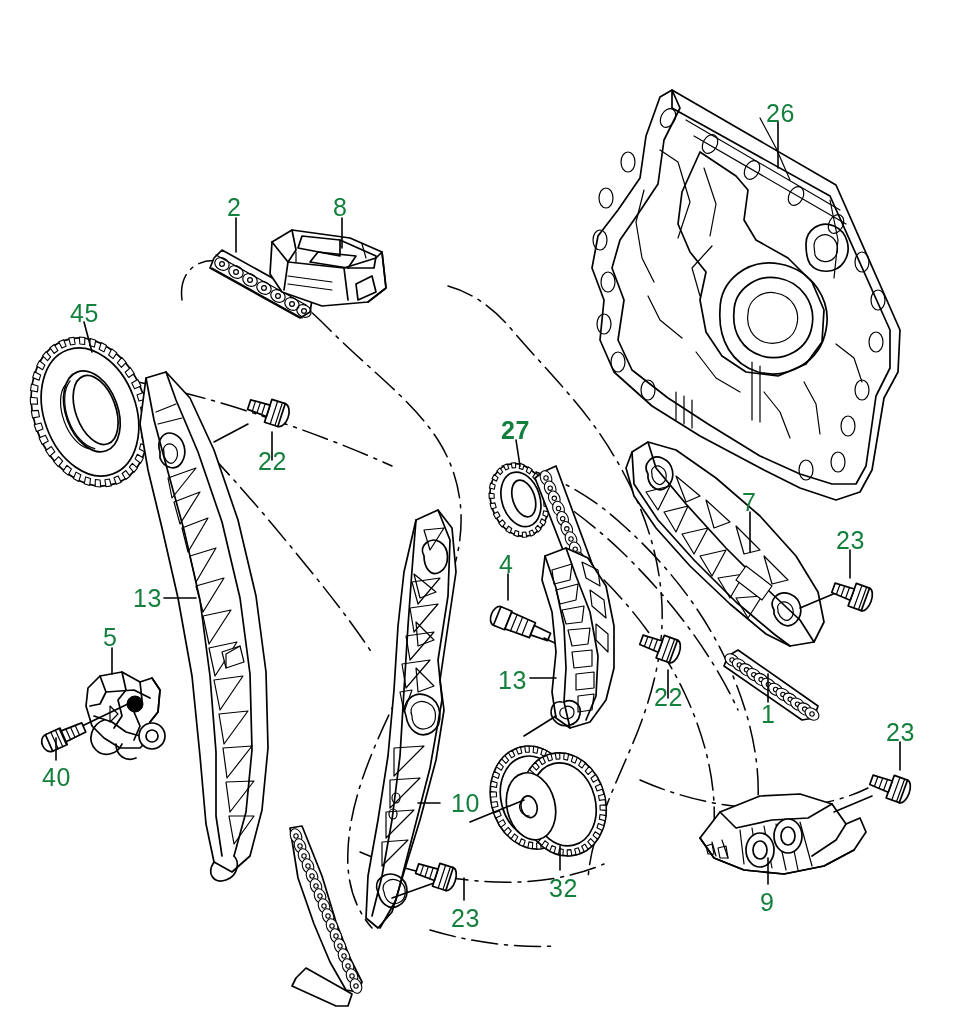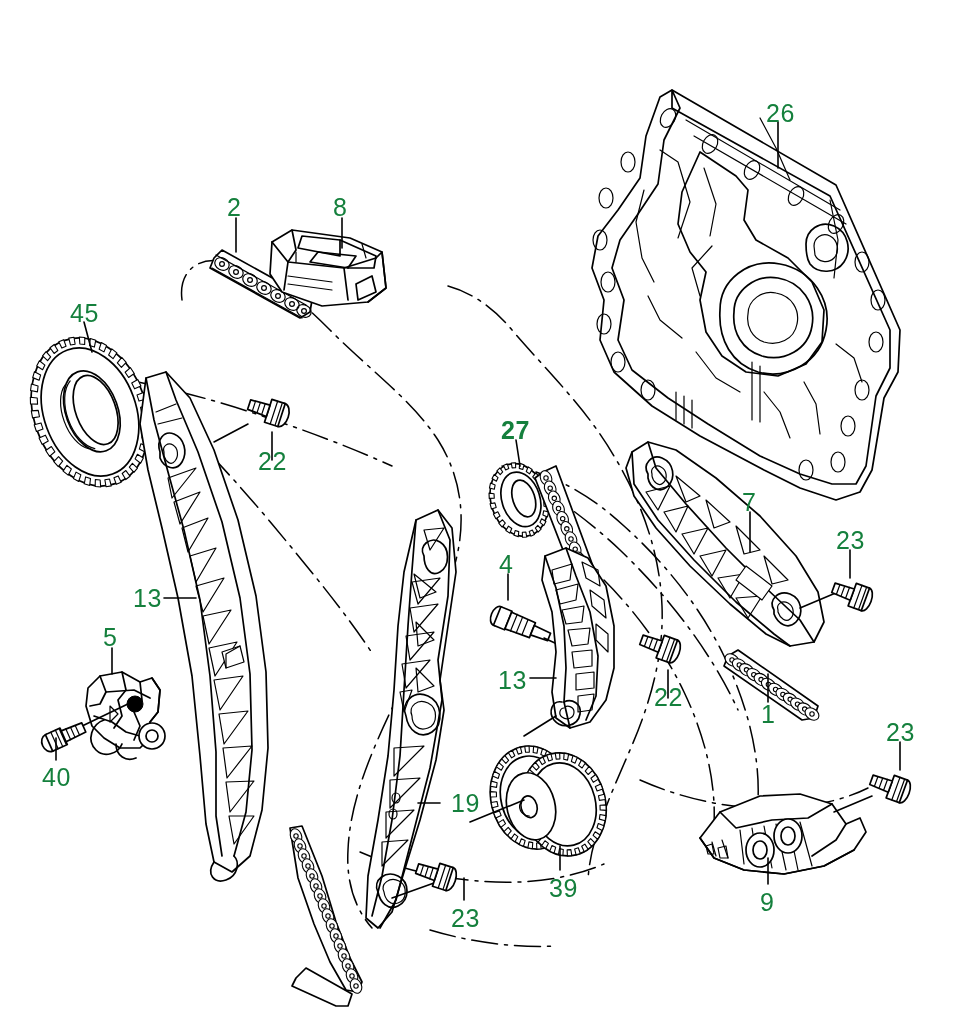--- a/index.html
+++ b/index.html
@@ -700,18 +700,18 @@
 <div class="lbl" style="left:742px;top:490px;">7</div>
 <div class="lbl" style="left:836px;top:528px;">23</div>
 <div class="lbl" style="left:499px;top:552px;">4</div>
 <div class="lbl" style="left:133px;top:586px;">13</div>
 <div class="lbl" style="left:103px;top:625px;">5</div>
 <div class="lbl" style="left:498px;top:668px;">13</div>
 <div class="lbl" style="left:654px;top:685px;">22</div>
 <div class="lbl" style="left:761px;top:702px;">1</div>
 <div class="lbl" style="left:42px;top:765px;">40</div>
 <div class="lbl" style="left:886px;top:720px;">23</div>
-<div class="lbl" style="left:451px;top:791px;">19</div>
-<div class="lbl" style="left:549px;top:876px;">39</div>
+<div class="lbl" style="left:451px;top:791px;">10</div>
+<div class="lbl" style="left:549px;top:876px;">32</div>
 <div class="lbl" style="left:451px;top:906px;">23</div>
 <div class="lbl" style="left:760px;top:890px;">9</div>
 
 </div>
 
 </body></html>

